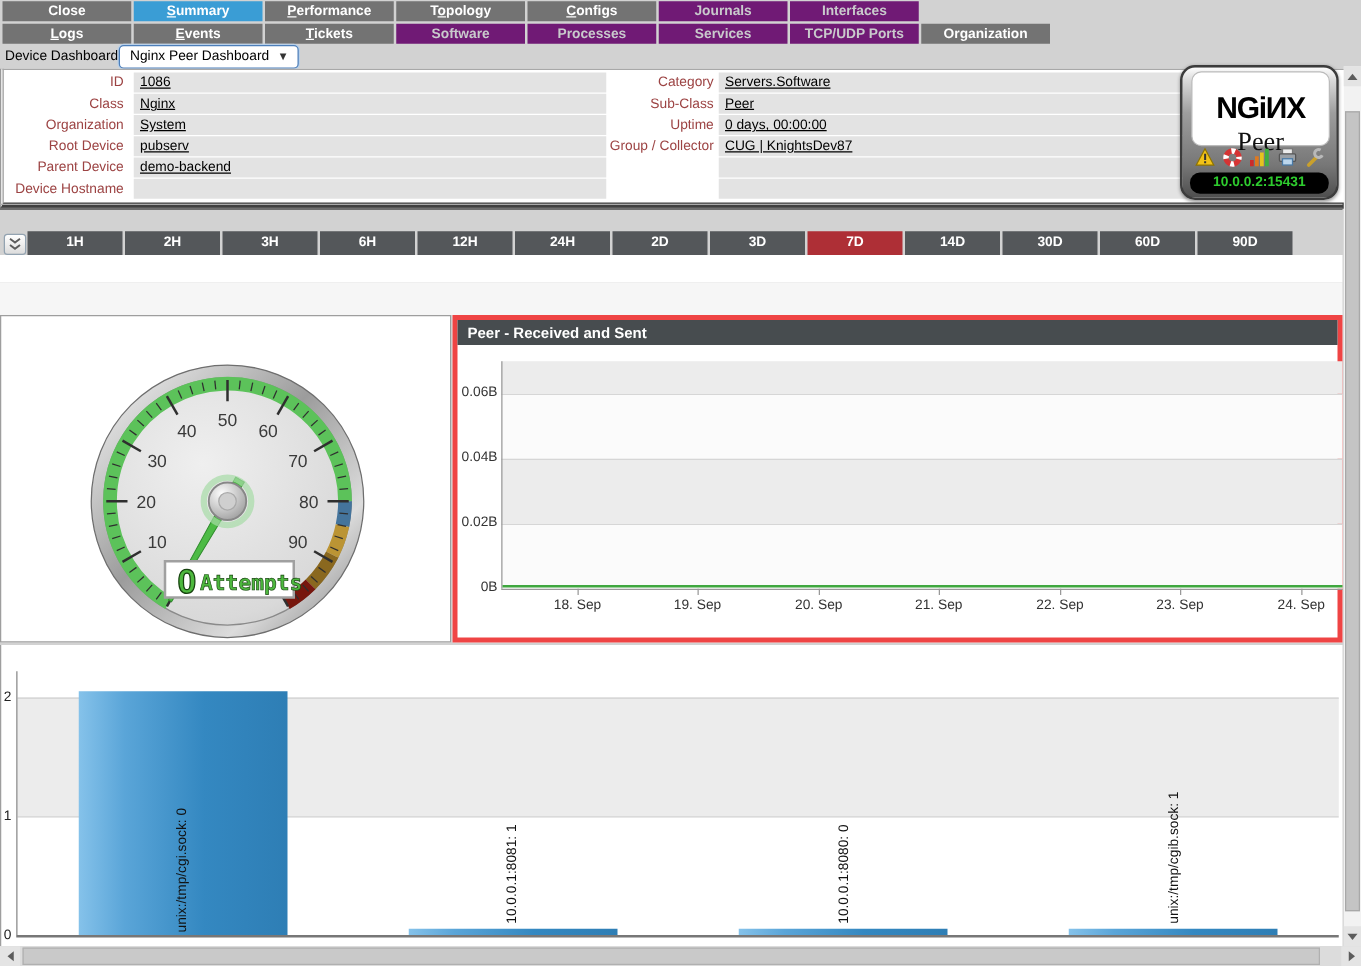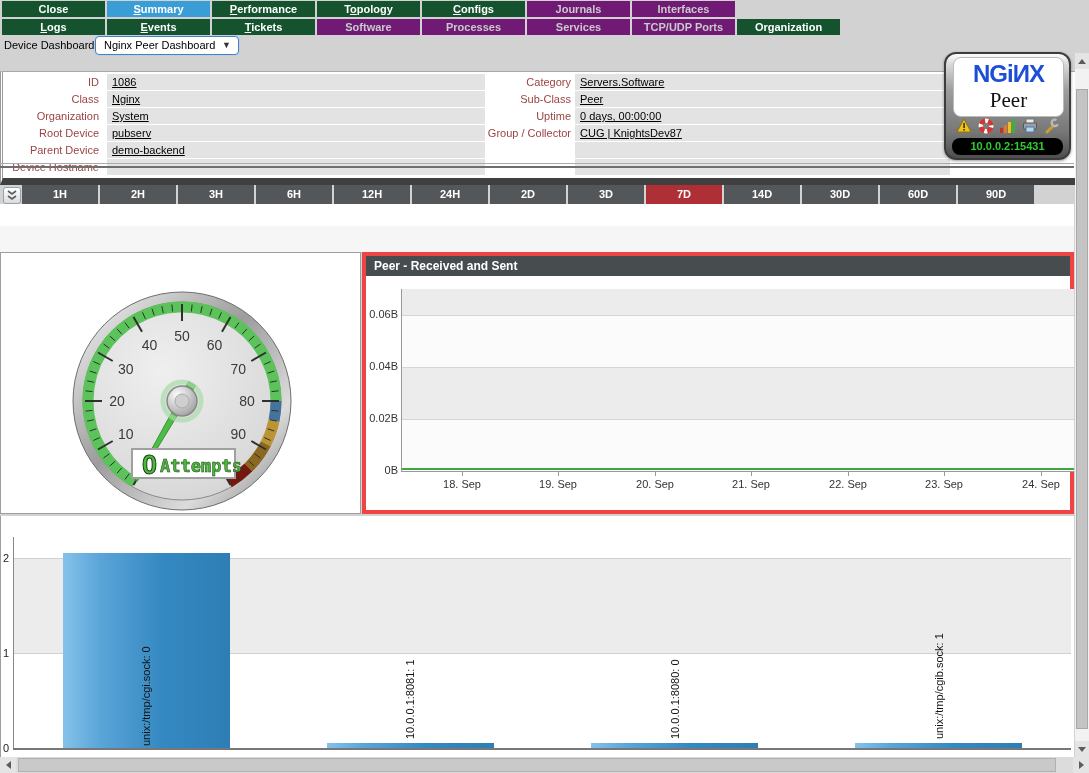--- a/index.html
+++ b/index.html
@@ -1,41 +1,41 @@
 <!DOCTYPE html>
 <html><head>
 <meta charset="utf-8">
 <style>
   html,body{margin:0;padding:0;}
   body{width:1089px;height:773px;overflow:hidden;position:relative;background:#d2d2d2;
        font-family:"Liberation Sans",sans-serif;font-size:11px;-webkit-font-smoothing:antialiased;}
   
-  .tab{position:absolute;width:103px;height:16px;background:#14532d;color:#fff;
+  .tab{position:absolute;width:103px;height:16px;background:#737373;color:#fff;
        font-weight:bold;font-size:11px;text-align:center;line-height:16px;cursor:pointer;}
   .tab.active{background:#3a9dd5;}
   .tab.disabled{background:#701a75;color:#c9cacc;cursor:default;}
   .ul{text-decoration:underline;}
   
   .dd-label{position:absolute;left:4px;top:39px;color:#000;}
   .dropdown{position:absolute;left:95px;top:36px;width:134px;height:17px;background:#fff;
             border:1px solid #4d7fba;border-radius:4px;line-height:17px;padding-left:8px;
             box-shadow:0 0 0 1px #b9d0e8;cursor:pointer;}
   .dropdown .arr{position:absolute;right:7px;top:0;font-size:9px;color:#333;}
   
   .info-panel{position:absolute;left:0;top:55px;width:1074px;height:106px;background:#fff;
-              border-top:1px solid #a8a8a8;border-bottom:7px solid #404040;border-left:3px double #999;margin-top:16px;}
+              border-top:1px solid #a8a8a8;border-bottom:5px solid #404040;border-left:3px double #999;}
   .ilbl{position:absolute;width:96px;text-align:right;color:#9c4343;line-height:16px;}
   .ival{position:absolute;background:#e3e3e3;line-height:16px;padding-left:5px;color:#000;height:16px;overflow:hidden;text-decoration:underline;}
   
   .badge{position:absolute;left:944px;top:52px;width:127px;height:108px;border-radius:12px;
          background:linear-gradient(180deg,#fdfdfd 0%,#d9d9d9 10%,#9d9d9d 35%,#777 75%,#4e4e4e 100%);
          border:2px solid #3c3c3c;box-sizing:border-box;box-shadow:0 1px 3px rgba(0,0,0,.4);}
   .badge-card{position:absolute;left:7px;top:3px;width:109px;height:58px;background:#fff;
               border-radius:8px;border:1px solid #bbb;text-align:center;}
-  .badge-logo{font-weight:bold;font-size:24px;letter-spacing:-1px;color:#1d4ed8;line-height:28px;margin-top:2px;}
+  .badge-logo{font-weight:bold;font-size:24px;letter-spacing:-1px;color:#000000;line-height:28px;margin-top:15px;}
   .badge-type{font-family:"Liberation Serif",serif;font-size:21px;color:#111;line-height:24px;}
   .badge-icons{position:absolute;left:0;top:64px;width:123px;display:flex;justify-content:center;gap:6px;}
   .badge-ip{position:absolute;left:6px;top:84px;width:111px;height:17px;background:#000;border-radius:8px;
             color:#2ecc2e;font-weight:bold;text-align:center;line-height:17px;}
   
   .div1{position:absolute;left:0;top:163px;width:1074px;height:1px;background:#aaa;}
   .div2{position:absolute;left:0;top:166px;width:1074px;height:2px;background:#6e6e6e;}
   
   .chev-btn{position:absolute;left:3px;top:187px;width:16px;height:15px;border:1px solid #93a3b1;
             border-radius:3px;background:linear-gradient(#fff,#dcdcdc);cursor:pointer;}

